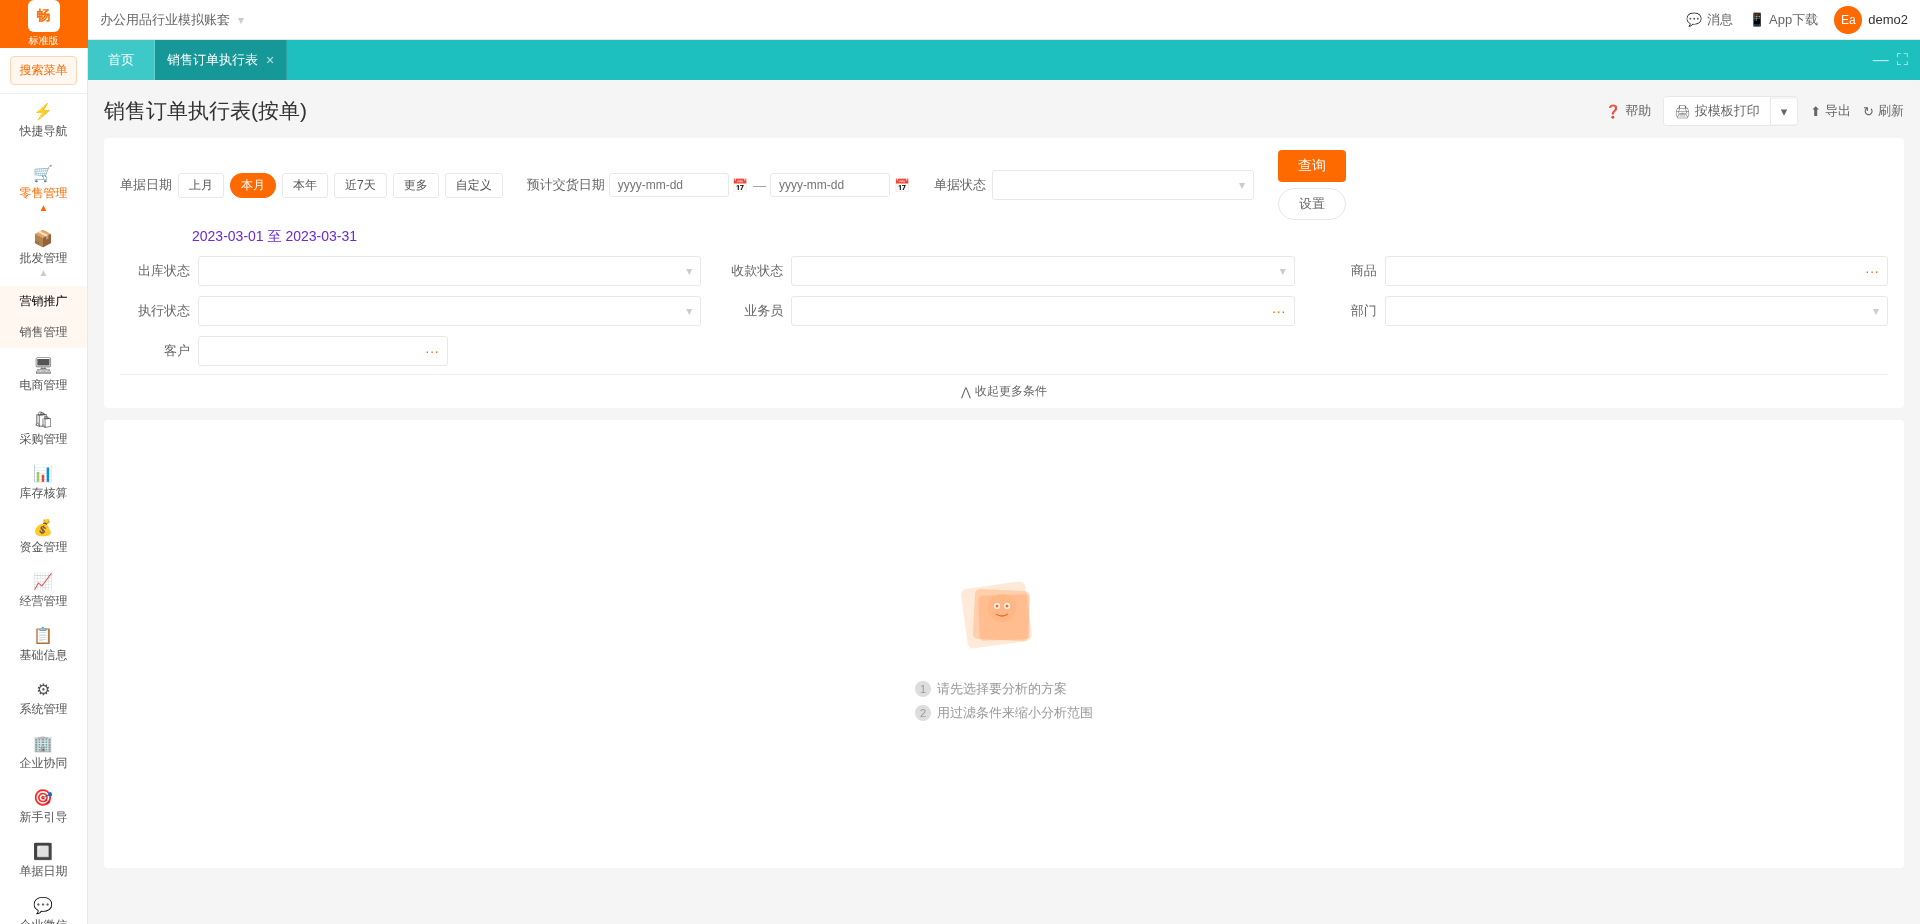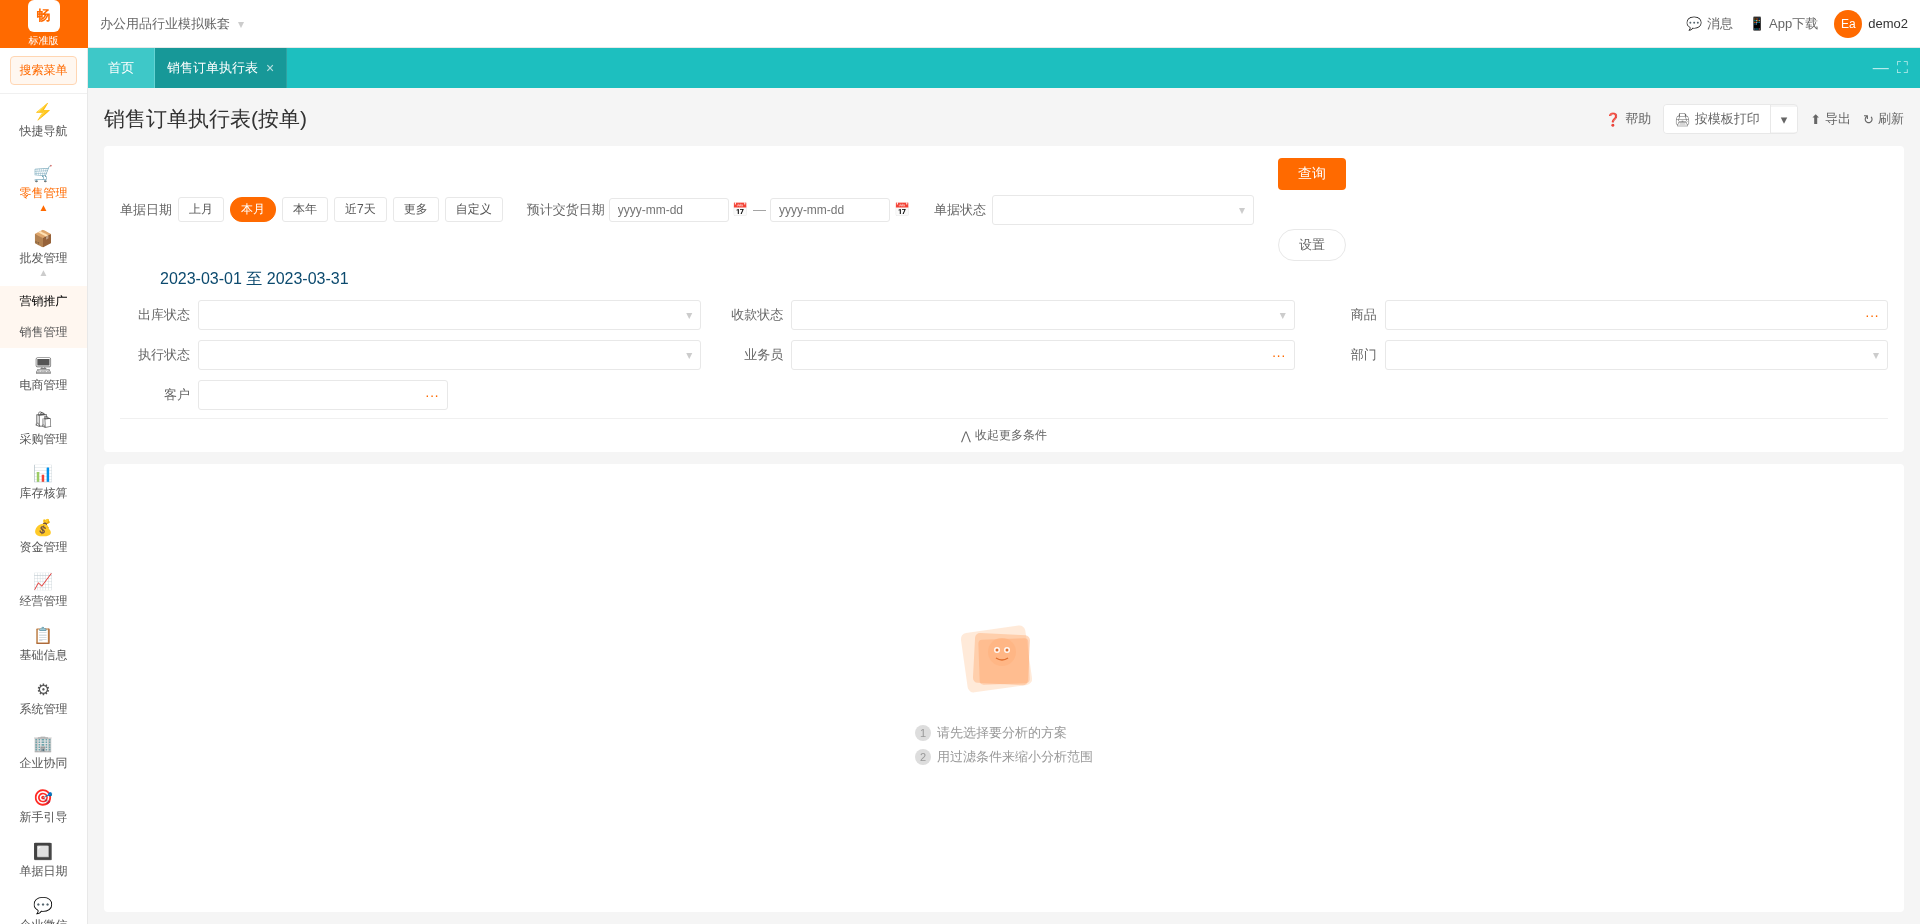--- a/index.html
+++ b/index.html
@@ -19,21 +19,21 @@
     .sidebar-item.has-sub.expanded { color: #ff6a00; }
     .sidebar-divider { width: 80%; height: 1px; background: #f0f0f0; margin: 4px auto; }
     .sidebar-sub { width: 100%; background: #fff7f0; }
     .sidebar-sub-item { width: 100%; padding: 7px 0; text-align: center; cursor: pointer; color: #555; font-size: 12px; display: flex; align-items: center; justify-content: center; gap: 4px; }
     .sidebar-sub-item.active { color: #000000; align-items: center; }
 
     
     #main { flex: 1; display: flex; flex-direction: column; overflow: hidden; }
 
     
-    #topbar { height: 48px; background: #fff; border-bottom: 1px solid #e8e8e8; display: flex; align-items: center; padding: 0 12px; justify-content: space-between; flex-shrink: 0; }
+    #topbar { height: 40px; background: #fff; border-bottom: 1px solid #e8e8e8; display: flex; align-items: center; padding: 0 12px; justify-content: space-between; flex-shrink: 0; }
     .topbar-left { display: flex; align-items: center; gap: 8px; }
     .topbar-title { font-size: 13px; color: #666; }
     .topbar-arrow { color: #ccc; font-size: 12px; }
     .topbar-right { display: flex; align-items: center; gap: 16px; }
     .topbar-action { display: flex; align-items: center; gap: 4px; color: #666; font-size: 13px; cursor: pointer; }
     .avatar-circle { width: 28px; height: 28px; border-radius: 50%; background: #ff6a00; display: flex; align-items: center; justify-content: center; color: #fff; font-size: 12px; overflow: hidden; }
     .user-name { color: #333; font-size: 13px; cursor: pointer; }
 
     
     #tabbar { height: 40px; background: #1dbfbf; display: flex; align-items: stretch; flex-shrink: 0; }
@@ -69,21 +69,21 @@
     .form-field-label { font-size: 13px; color: #666; white-space: nowrap; width: 70px; text-align: right; flex-shrink: 0; }
     .form-field-input { flex: 1; border: 1px solid #e8e8e8; border-radius: 3px; padding: 5px 8px; font-size: 13px; color: #333; background: #fff; display: flex; align-items: center; justify-content: space-between; cursor: pointer; min-height: 30px; }
     .form-field-input .placeholder { color: #ccc; }
     .form-field-input .dropdown-arrow { color: #ccc; font-size: 12px; }
     .form-field-input .more-btn { color: #ff6a00; font-size: 14px; cursor: pointer; }
 
     
     .collapse-bar { text-align: center; padding: 8px 0; border-top: 1px solid #f0f0f0; margin-top: 8px; }
     .collapse-btn { color: #666; font-size: 12px; cursor: pointer; display: inline-flex; align-items: center; gap: 4px; }
     .btn-query { background: #ff6a00; color: #fff; border: none; border-radius: 4px; padding: 7px 20px; font-size: 14px; cursor: pointer; }
-    .btn-settings { background: #fff; color: #666; border: 1px solid #e8e8e8; border-radius: 16px; padding: 6px 16px; font-size: 13px; cursor: pointer; margin-top: 33px; }
+    .btn-settings { background: #fff; color: #666; border: 1px solid #e8e8e8; border-radius: 16px; padding: 6px 16px; font-size: 13px; cursor: pointer; }
 
     
     .empty-state { display: flex; flex-direction: column; align-items: center; justify-content: center; padding: 80px 0; }
     .empty-text-list { list-style: none; padding: 0; }
     .empty-text-list li { font-size: 13px; color: #999; margin-bottom: 6px; display: flex; align-items: center; gap: 6px; }
     .empty-num { width: 16px; height: 16px; border-radius: 50%; background: #ddd; display: inline-flex; align-items: center; justify-content: center; font-size: 11px; color: #999; flex-shrink: 0; }
     .scheme-panel { width: 176px; flex-shrink: 0; border-right: 1px solid #f0f0f0; padding: 12px 8px; }
     .scheme-panel-header { display: flex; align-items: center; justify-content: space-between; margin-bottom: 8px; font-size: 13px; color: #333; }
     .scheme-panel-icons { display: flex; gap: 6px; }
     .sp-icon { color: #ff6a00; cursor: pointer; font-size: 15px; }
@@ -283,21 +283,21 @@
                   <span style="color:#ccc;font-size:12px;">▾</span>
                 </div>
               </div>
 
               <div style="display:flex;flex-direction:column;gap:6px;">
                 <button class="btn-query">查询</button>
                 <button class="btn-settings">设置</button>
               </div>
             </div>
 
-            <div style="margin-left: 40px; margin-bottom: 10px; font-size:16px; color:#0c4a6e;">2023-03-01 至 2023-03-31</div>
+            <div style="margin-left: 72px; margin-bottom: 10px; font-size:14px; color:#6d28d9;">2023-03-01 至 2023-03-31</div>
 
             <div class="form-fields" style="margin-bottom:10px;">
               <div class="form-field">
                 <span class="form-field-label">出库状态</span>
                 <div class="form-field-input">
                   <span class="placeholder"></span>
                   <span class="dropdown-arrow">▾</span>
                 </div>
               </div>
               <div class="form-field">

